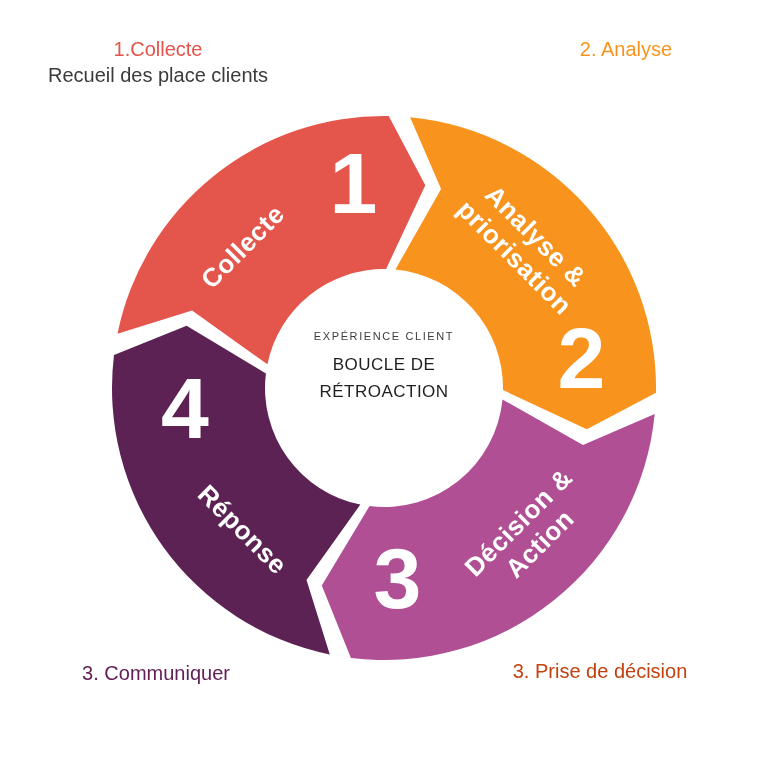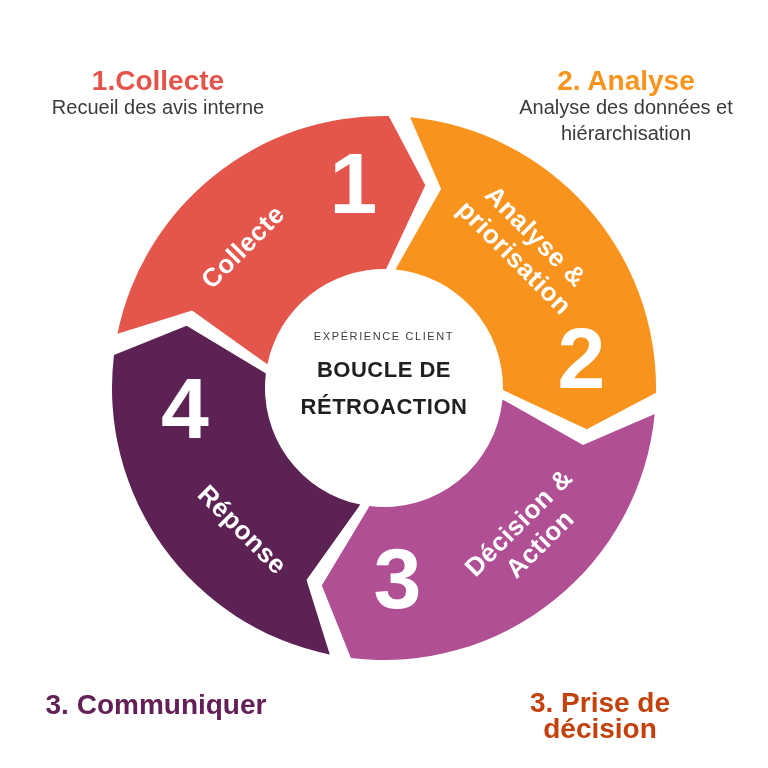--- a/index.html
+++ b/index.html
@@ -5,24 +5,24 @@
   html,body{margin:0;padding:0;background:#ffffff;}
   body{width:768px;height:768px;position:relative;overflow:hidden;
        font-family:"Liberation Sans","DejaVu Sans",sans-serif;}
   .stage{position:absolute;inset:0;}
   svg{position:absolute;left:0;top:0;}
   svg text{font-family:"Liberation Sans","DejaVu Sans",sans-serif;fill:#ffffff;font-weight:700;}
   .num{font-size:86px;}
   .seg-label{font-size:26px;letter-spacing:.5px;}
   .center-block{position:absolute;left:244px;top:330px;width:280px;text-align:center;}
   .eyebrow{font-size:11px;letter-spacing:1.6px;color:#3d3d3d;font-weight:400;}
-  .center-title{margin-top:9px;font-size:22px;line-height:37px;font-weight:700;
+  .center-title{margin-top:9px;font-size:17px;line-height:27px;font-weight:400;
                 color:#1f1f1f;letter-spacing:.5px;white-space:pre-line;}
   .ann{position:absolute;text-align:center;font-size:20px;line-height:26px;color:#3b3b3b;}
-  .ann .t{display:block;font-weight:700;font-size:28px;margin-top:32px;}
+  .ann .t{display:block;font-weight:400;font-size:20px;}
   .ann .b{white-space:pre-line;}
   .ann-tl{left:38px;top:36px;width:240px;}
   .ann-tr{left:508px;top:36px;width:236px;}
   .ann-bl{left:36px;top:660px;width:240px;}
   .ann-br{left:480px;top:658px;width:240px;}
 </style>
 </head>
 <body>
 
 <div class="stage">
@@ -43,27 +43,25 @@
     </svg>
 
   <div class="center-block">
     <div class="eyebrow">EXPÉRIENCE CLIENT</div>
     <div class="center-title">BOUCLE DE
 RÉTROACTION</div>
   </div>
 
   <div class="ann ann-tl">
     <span class="t" style="color: rgb(228, 84, 74);">1.Collecte</span>
-    <div class="b">Recueil des avis interne</div>
+    <div class="b">Recueil des place clients</div>
   </div>
 
   <div class="ann ann-tr">
     <span class="t" style="color: rgb(248, 148, 29);">2. Analyse</span>
-    <div class="b">Analyse des données et
-hiérarchisation</div>
   </div>
 
   <div class="ann ann-bl">
     <span class="t" style="color: rgb(99, 32, 87);">3. Communiquer</span>
   </div>
 
   <div class="ann ann-br">
     <span class="t" style="color: #c2410c;">3. Prise de décision</span>
   </div>
 

